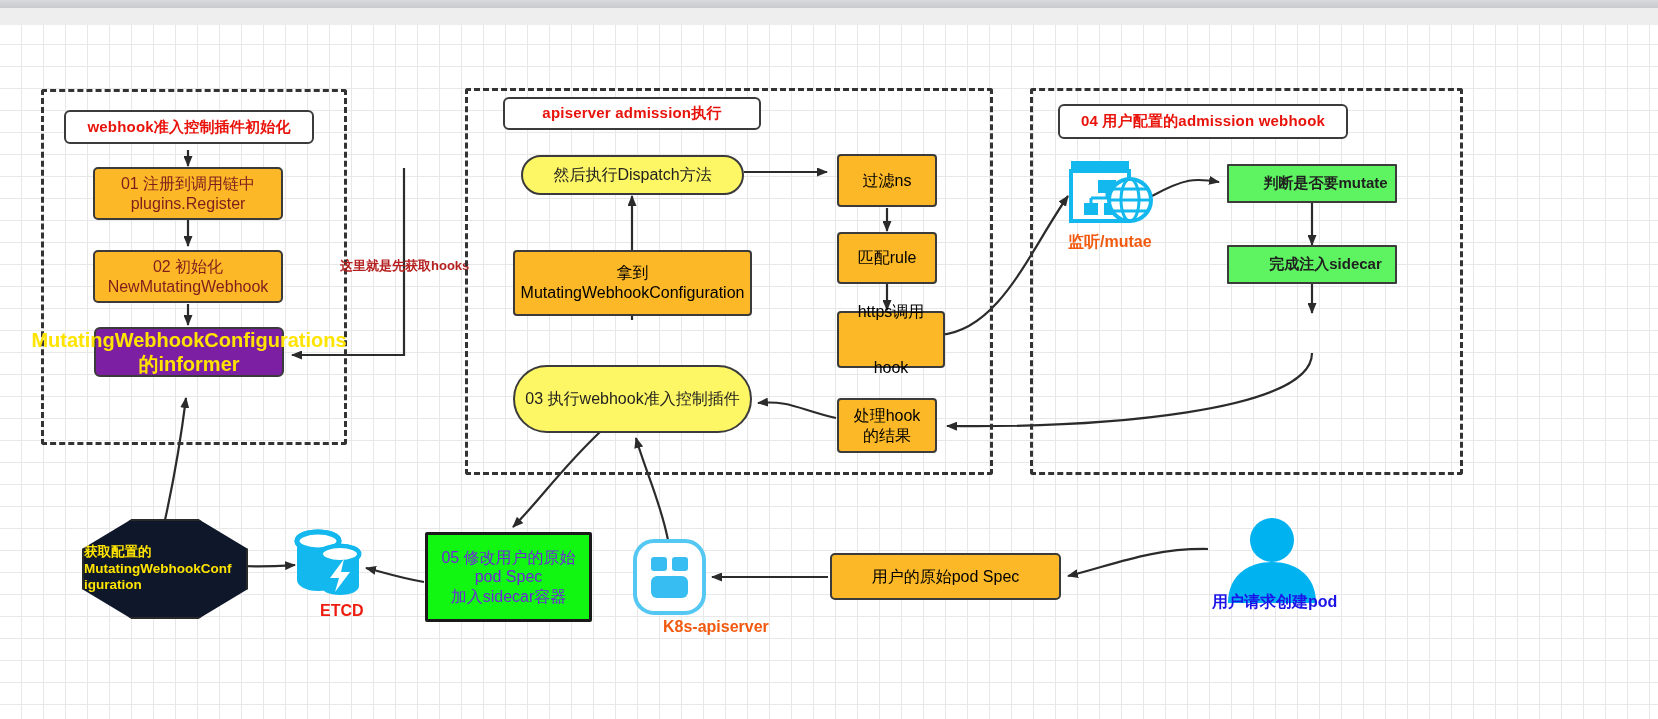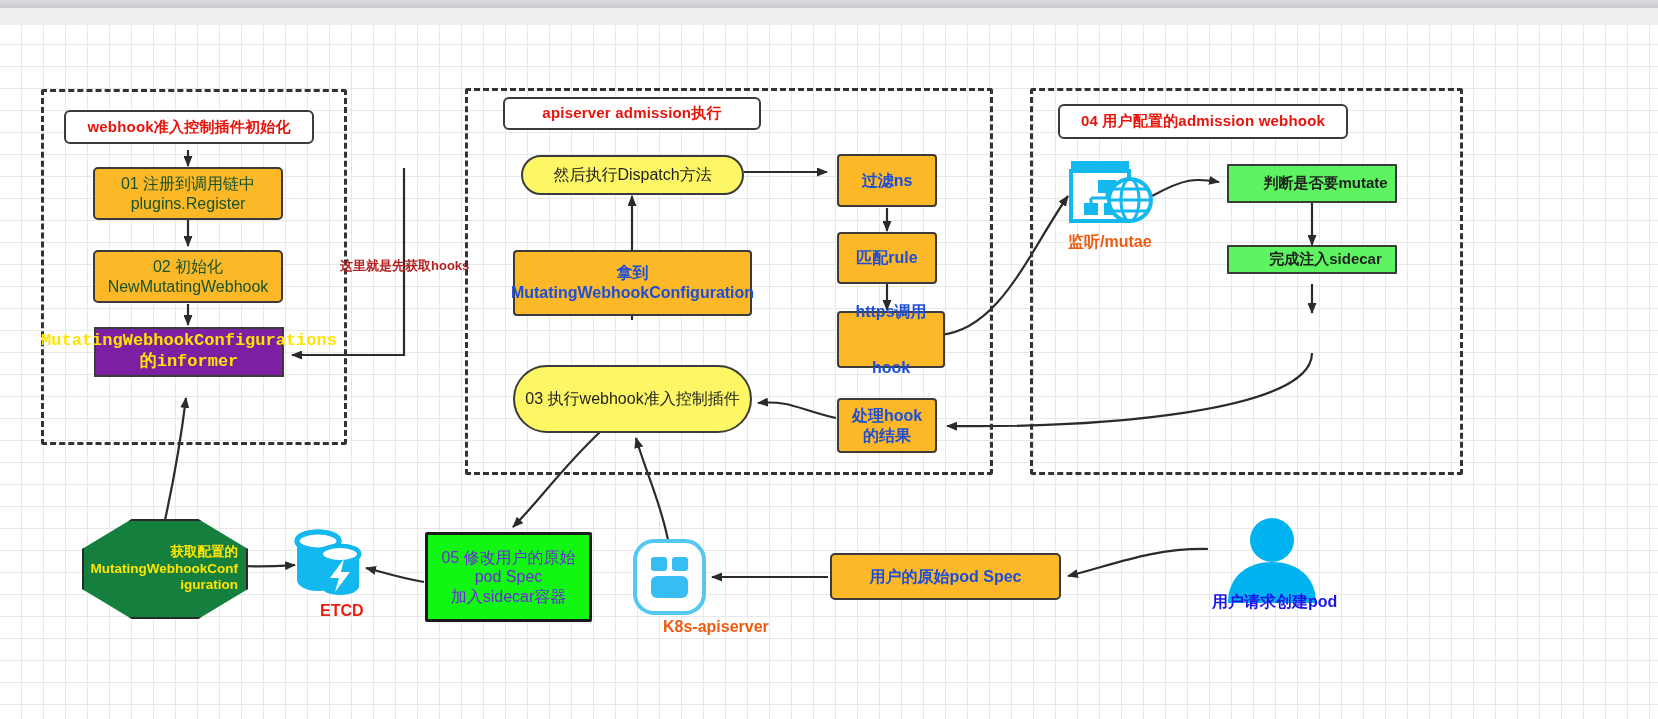--- a/index.html
+++ b/index.html
@@ -31,34 +31,34 @@
   .group{position:absolute;border:3px dashed #333;border-radius:3px;background:transparent;}
 
   
   .titlebox{position:absolute;background:#ffffff;border:2px solid #3b3b3b;border-radius:6px;
     display:flex;align-items:center;justify-content:center;
     color:#e8140c;font-weight:bold;font-size:15px;letter-spacing:.2px;box-sizing:border-box;}
 
   
   .node{position:absolute;box-sizing:border-box;display:flex;align-items:center;
     justify-content:center;text-align:center;line-height:1.22;padding:3px 6px;}
-  .n-orange{background:#fcb827;border:2px solid #3b3b3b;border-radius:5px;color:#14532d;font-size:16px;}
-  .n-orange-sq{background:#fcb827;border:2px solid #3b3b3b;border-radius:4px;color:#1d4ed8;font-size:16px;font-weight:bold;}
-  .n-purple{background:#7d1fa2;border:2px solid #3b3b3b;border-radius:0;color:#ffe400;
-    font-weight:bold;font-size:17px;font-family:Liberation Mono, monospace;}
+  .n-orange{background:#fcb827;border:2px solid #3b3b3b;border-radius:5px;color:#7f1d1d;font-size:16px;}
+  .n-orange-sq{background:#fcb827;border:2px solid #3b3b3b;border-radius:4px;color:#000000;font-size:16px;}
+  .n-purple{background:#7d1fa2;border:2px solid #3b3b3b;border-radius:6px;color:#ffe400;
+    font-weight:bold;font-size:20px;}
   .n-yellow{background:#fdf665;border:2px solid #3b3b3b;border-radius:22px;color:#1f1f1f;font-size:16px;}
   .n-green{background:#5ef461;border:2px solid #3b3b3b;border-radius:1px;color:#1f1f1f;
     font-weight:bold;font-size:15px;padding-left:33px;}
   .n-green-bright{background:#12f712;border:3px solid #1a1a1a;border-radius:2px;color:#6d28d9;font-size:16px;}
 
   
-  .octagon{position:absolute;background:#15803d;border:2px solid #2a2a2a;
+  .octagon{position:absolute;background:#0f172a;border:2px solid #2a2a2a;
     clip-path:polygon(30% 0%,70% 0%,100% 30%,100% 70%,70% 100%,30% 100%,0% 70%,0% 30%);
-    display:flex;align-items:flex-end;justify-content:center;text-align:center;
-    color:#ffe400;font-weight:bold;font-size:13.5px;line-height:1.25;box-sizing:border-box;padding:0 8px;}
+    display:flex;align-items:flex-start;justify-content:center;text-align:center;
+    color:#ffe400;font-weight:bold;font-size:13.5px;line-height:1.25;box-sizing:border-box;padding:0 0;}
 
   
   .caption{position:absolute;font-weight:bold;font-size:16px;white-space:nowrap;}
   .cap-orange{color:#f15a0e;}
   .cap-red{color:#ee1c0e;padding-left:12px;}
   .cap-blue{color:#1b13e8;}
   .note-red{position:absolute;color:#b52020;font-weight:bold;font-size:13px;white-space:nowrap;text-align:right;}
 
   .icon-wrap{position:absolute;}
 </style>
@@ -188,21 +188,21 @@
       <ellipse cx="62" cy="42" rx="9" ry="21" fill="none" stroke="#12b8ee" stroke-width="3"></ellipse>
       <path d="M41,42 L83,42 M44,31 L80,31 M44,53 L80,53" stroke="#12b8ee" stroke-width="3" fill="none"></path>
     </svg>
   </div>
   <div class="caption cap-orange" style="left:1068px;top:232px;">监听/mutae</div>
 
   <div class="node n-green" style="left:1227px;top:164px;width:170px;height:39px;">
     <span>判断是否要mutate</span>
   </div>
 
-  <div class="node n-green" style="left:1227px;top:245px;width:170px;height:29px;">
+  <div class="node n-green" style="left:1227px;top:245px;width:170px;height:39px;">
     <span>完成注入sidecar</span>
   </div>
 
 
   <div class="octagon" style="left:82px;top:519px;width:166px;height:100px;flex-direction:column;">
     <span>获取配置的</span>
     <span>MutatingWebhookConf</span>
     <span>iguration</span>
   </div>
 

